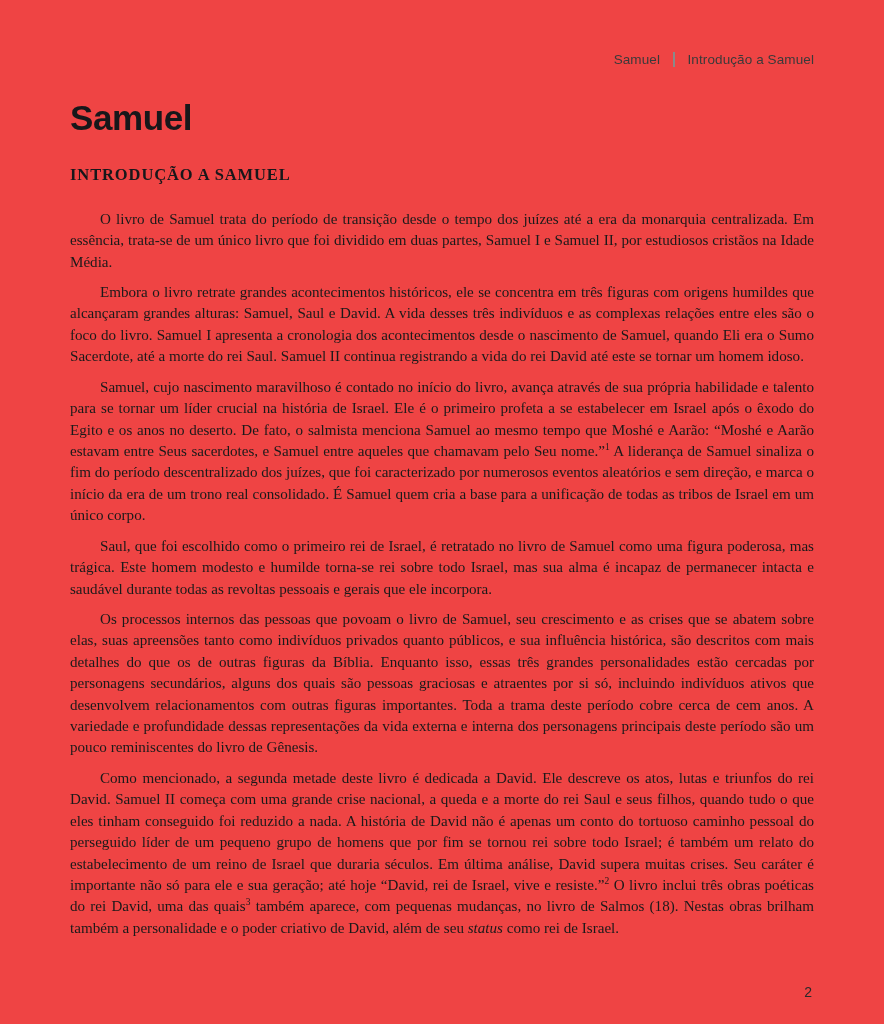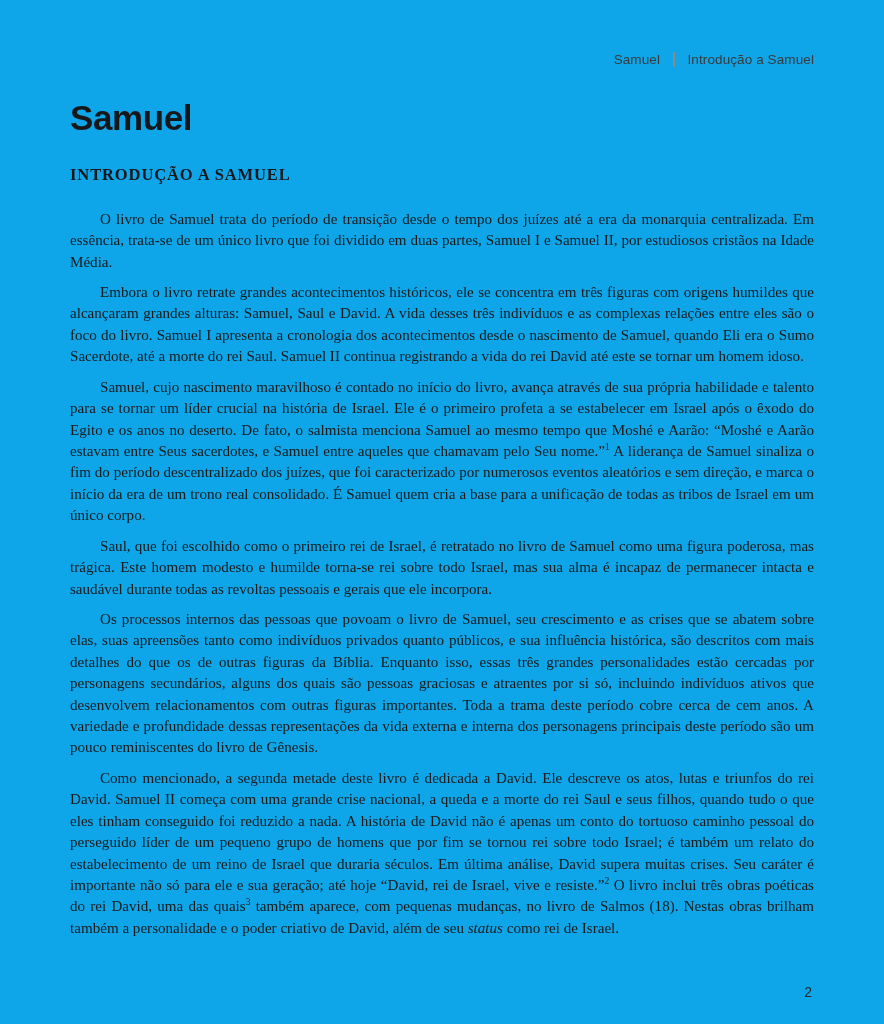--- a/index.html
+++ b/index.html
@@ -5,21 +5,21 @@
   html, body {
     margin: 0;
     padding: 0;
     background: #ffffff;
   }
 
   .page {
     position: relative;
     width: 884px;
     height: 1024px;
-    background: #0ea5e9;
+    background: #ef4444;
     box-sizing: border-box;
     overflow: hidden;
     font-family: "Liberation Serif", "DejaVu Serif", serif;
     color: #1a1a1a;
   }
 
   
   .running-head {
     position: absolute;
     top: 52px;

